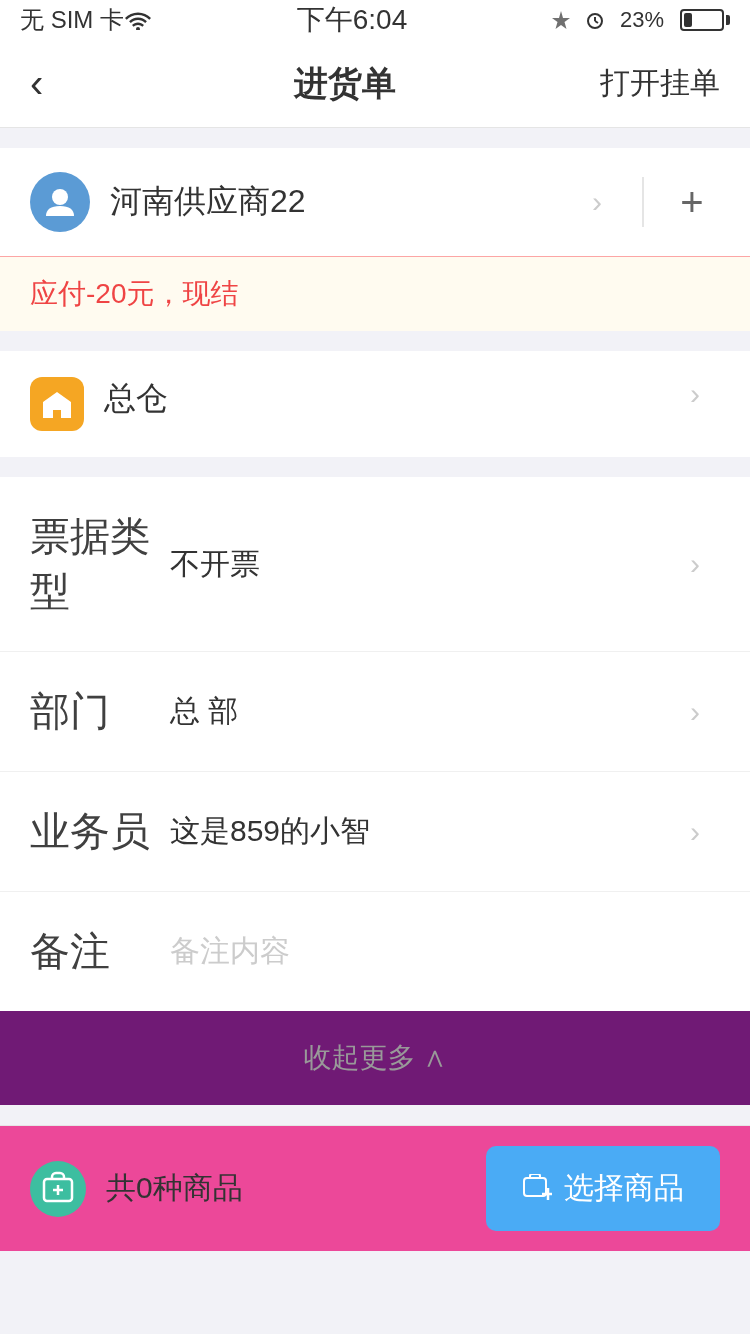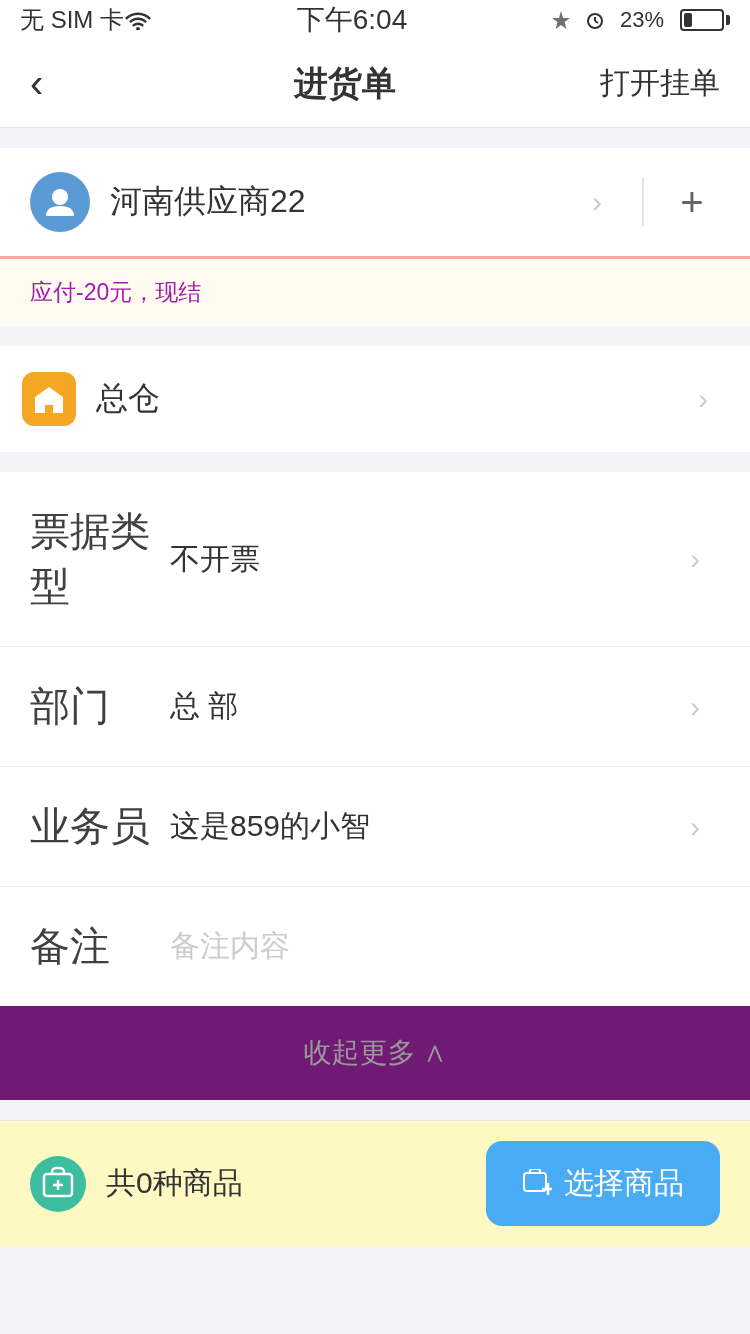--- a/index.html
+++ b/index.html
@@ -65,21 +65,21 @@
       background: #fff;
       width: 100%;
     }
 
     
     .supplier-row {
       display: flex;
       align-items: center;
       padding: 24px 30px;
       background: #fff;
-      border-bottom: 3px solid #fca5a5;
+      border-bottom: 1px solid #fca5a5;
     }
     .supplier-avatar {
       width: 60px;
       height: 60px;
       border-radius: 50%;
       background: #5B9BD5;
       display: flex;
       align-items: center;
       justify-content: center;
       margin-right: 20px;
@@ -110,29 +110,29 @@
       width: 2px;
       height: 50px;
       background: #e5e5e5;
       margin: 0 20px;
     }
 
     
     .notice-row {
       background: #fffbf0;
       padding: 18px 30px;
-      font-size: 23px;
-      color: #a21caf;
+      font-size: 28px;
+      color: #ef4444;
     }
 
     
     .warehouse-row {
       display: flex;
-      align-items: center;
-      padding: 26px 22px;
+      align-items: flex-start;
+      padding: 26px 30px;
       background: #fff;
       cursor: pointer;
     }
     .warehouse-icon {
       width: 54px;
       height: 54px;
       border-radius: 12px;
       background: #f5a623;
       display: flex;
       align-items: center;
@@ -180,21 +180,21 @@
       font-size: 28px;
       color: #999;
       cursor: pointer;
     }
 
     
     .bottom-bar {
       display: flex;
       align-items: center;
       padding: 20px 30px;
-      background: #fef9c3;
+      background: #ec4899;
       border-top: 1px solid #e5e5e5;
       gap: 20px;
     }
     .product-icon {
       width: 56px;
       height: 56px;
       border-radius: 50%;
       background: #3dbea0;
       display: flex;
       align-items: center;
@@ -203,21 +203,21 @@
     }
     .product-count {
       flex: 1;
       font-size: 30px;
       color: #333;
     }
     .select-btn {
       background: #4AABF5;
       color: #fff;
       border: none;
-      border-radius: 16px;
+      border-radius: 10px;
       padding: 22px 36px;
       font-size: 30px;
       display: flex;
       align-items: center;
       gap: 12px;
       cursor: pointer;
       white-space: nowrap;
     }
 
     

